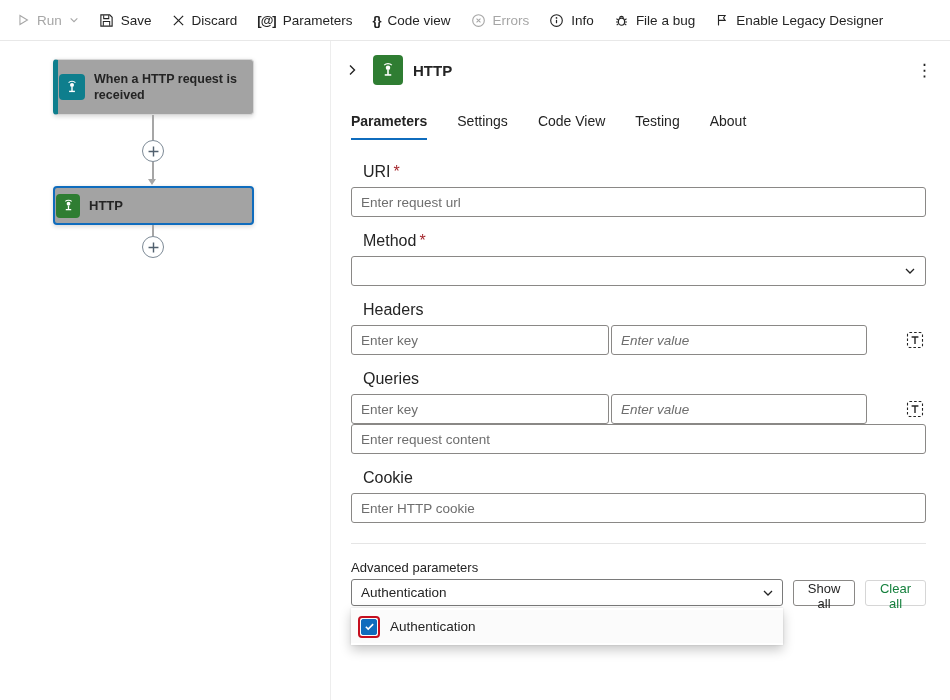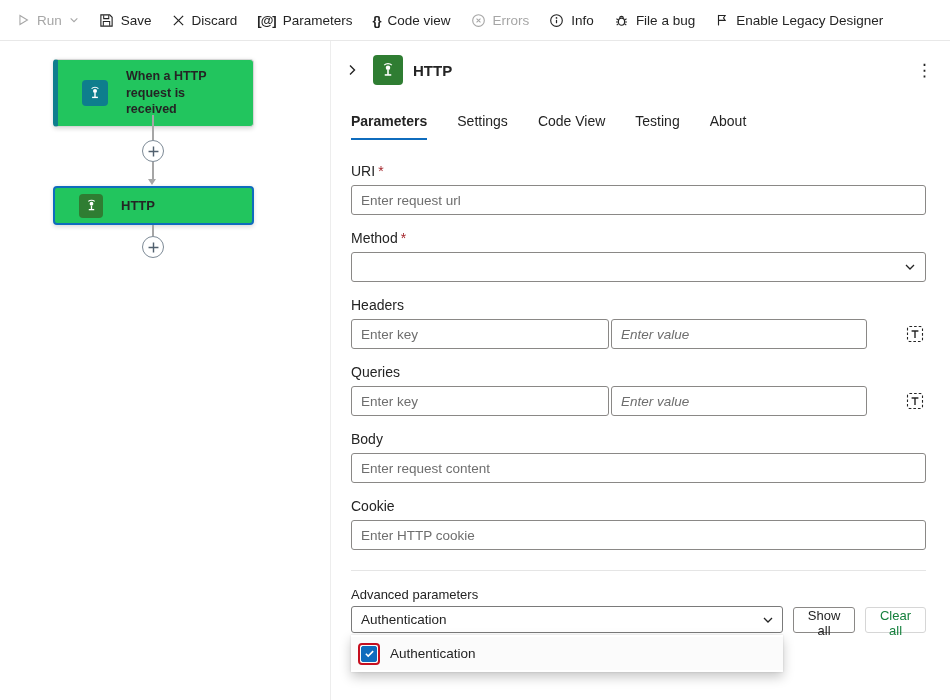--- a/index.html
+++ b/index.html
@@ -11,22 +11,22 @@
   svg { display:block; }
 
   
   .toolbar { display:flex; align-items:center; height:41px; border-bottom:1px solid #e8e8e8; padding:0 6px; }
   .tb-item { display:flex; align-items:center; gap:7px; padding:0 10px; height:34px; font-size:13.5px; border-radius:4px; cursor:pointer; white-space:nowrap; color:#242424; }
   .tb-item.disabled { color:#a6a6a6; cursor:default; }
   .glyph-icon { font-size:13px; font-weight:700; letter-spacing:-1px; }
 
   
   .canvas { position:absolute; left:0; top:41px; width:330px; bottom:0; background:#fff; }
-  .node { position:absolute; background:#22c55e; border:1px solid #d6d6d6; border-radius:4px;
-          box-shadow:0 1.5px 4px rgba(0,0,0,.14); display:flex; align-items:center; gap:18px; padding:8px 24px; cursor:pointer; }
+  .node { position:absolute; background:#a3a3a3; border:1px solid #d6d6d6; border-radius:4px;
+          box-shadow:0 1.5px 4px rgba(0,0,0,.14); display:flex; align-items:center; gap:9px; padding:8px 1px; cursor:pointer; }
   .node.trigger { left:53px; top:18px; width:201px; min-height:56px; border-left:5px solid #0e7e8d; }
   .node.selected { left:53px; top:145px; width:201px; height:39px; border:2px solid #0f6cbd; }
   .node-icon { width:26px; height:26px; border-radius:4px; display:flex; align-items:center; justify-content:center; flex:none; }
   .node-title { font-size:12.5px; font-weight:700; line-height:1.32; }
   .connector-line { position:absolute; width:1.5px; background:#a6a6a6; left:152px; }
   .plus-circle { position:absolute; width:22px; height:22px; border:1px solid #7d8a96; border-radius:50%; left:142px;
                  background:#fff; display:flex; align-items:center; justify-content:center; color:#51606e; cursor:pointer; }
   .arrowhead { position:absolute; left:148px; width:0; height:0;
                border-left:4.5px solid transparent; border-right:4.5px solid transparent; border-top:6px solid #a6a6a6; }
 
@@ -36,21 +36,21 @@
   .collapse-btn { width:22px; height:22px; display:flex; align-items:center; justify-content:center; cursor:pointer; color:#242424; }
   .panel-icon { width:30px; height:30px; border-radius:4px; display:flex; align-items:center; justify-content:center; }
   .panel-title { font-size:15px; font-weight:700; }
   .kebab { margin-left:auto; font-size:17px; cursor:pointer; padding:0 5px; color:#242424; }
 
   .tabs { display:flex; gap:30px; padding:0 24px 0 20px; margin-top:28px; font-size:14px; }
   .tab { padding-bottom:9px; cursor:pointer; border-bottom:2.5px solid transparent; }
   .tab.active { font-weight:700; border-bottom-color:#0f6cbd; }
 
   .form { padding:8px 24px 0 20px; }
-  .field-label { font-size:14px; margin:15px 0 6px; display:flex; gap:3px; }
+  .field-label { font-size:16px; margin:15px 12px 6px; display:flex; gap:3px; }
   .req { color:#a4262c; }
   .text-input { width:100%; height:30px; border:1px solid #8a8886; border-radius:3px; padding:0 9px;
                 font-size:13.5px; font-family:inherit; color:#6d28d9; background:#fff; }
   .text-input::placeholder { color:#6e6e6e; }
   .select-box { position:relative; width:100%; height:30px; border:1px solid #8a8886; border-radius:3px;
                 display:flex; align-items:center; padding:0 9px; cursor:pointer; background:#fff; }
   .chev { color:#242424; }
   .select-box .chev { position:absolute; right:9px; }
 
   .kv-row { display:flex; align-items:center; }
@@ -272,23 +272,20 @@
       <input class="text-input key" type="text" placeholder="Enter key" style="">
       <input class="text-input val" type="text" placeholder="Enter value" style="">
       <span class="mode-btn">
         <svg width="18" height="18" viewBox="0 0 18 18">
             <rect x="1.5" y="1.5" width="15" height="15" rx="2" fill="none" stroke="currentColor" stroke-width="1.1" stroke-dasharray="2.6 2"></rect>
             <path d="M5.6 6h6.8M9 6v7" stroke="currentColor" stroke-width="1.4"></path>
           </svg>
       </span>
     </div>
 
-    <div class="field-label">
-        <span>Body</span>
-      </div>
     <input class="text-input" type="text" placeholder="Enter request content" style="">
 
     <div class="field-label">
         <span>Cookie</span>
       </div>
     <input class="text-input" type="text" placeholder="Enter HTTP cookie" style="">
 
     <div class="divider"></div>
 
     <div class="adv-label">Advanced parameters</div>

